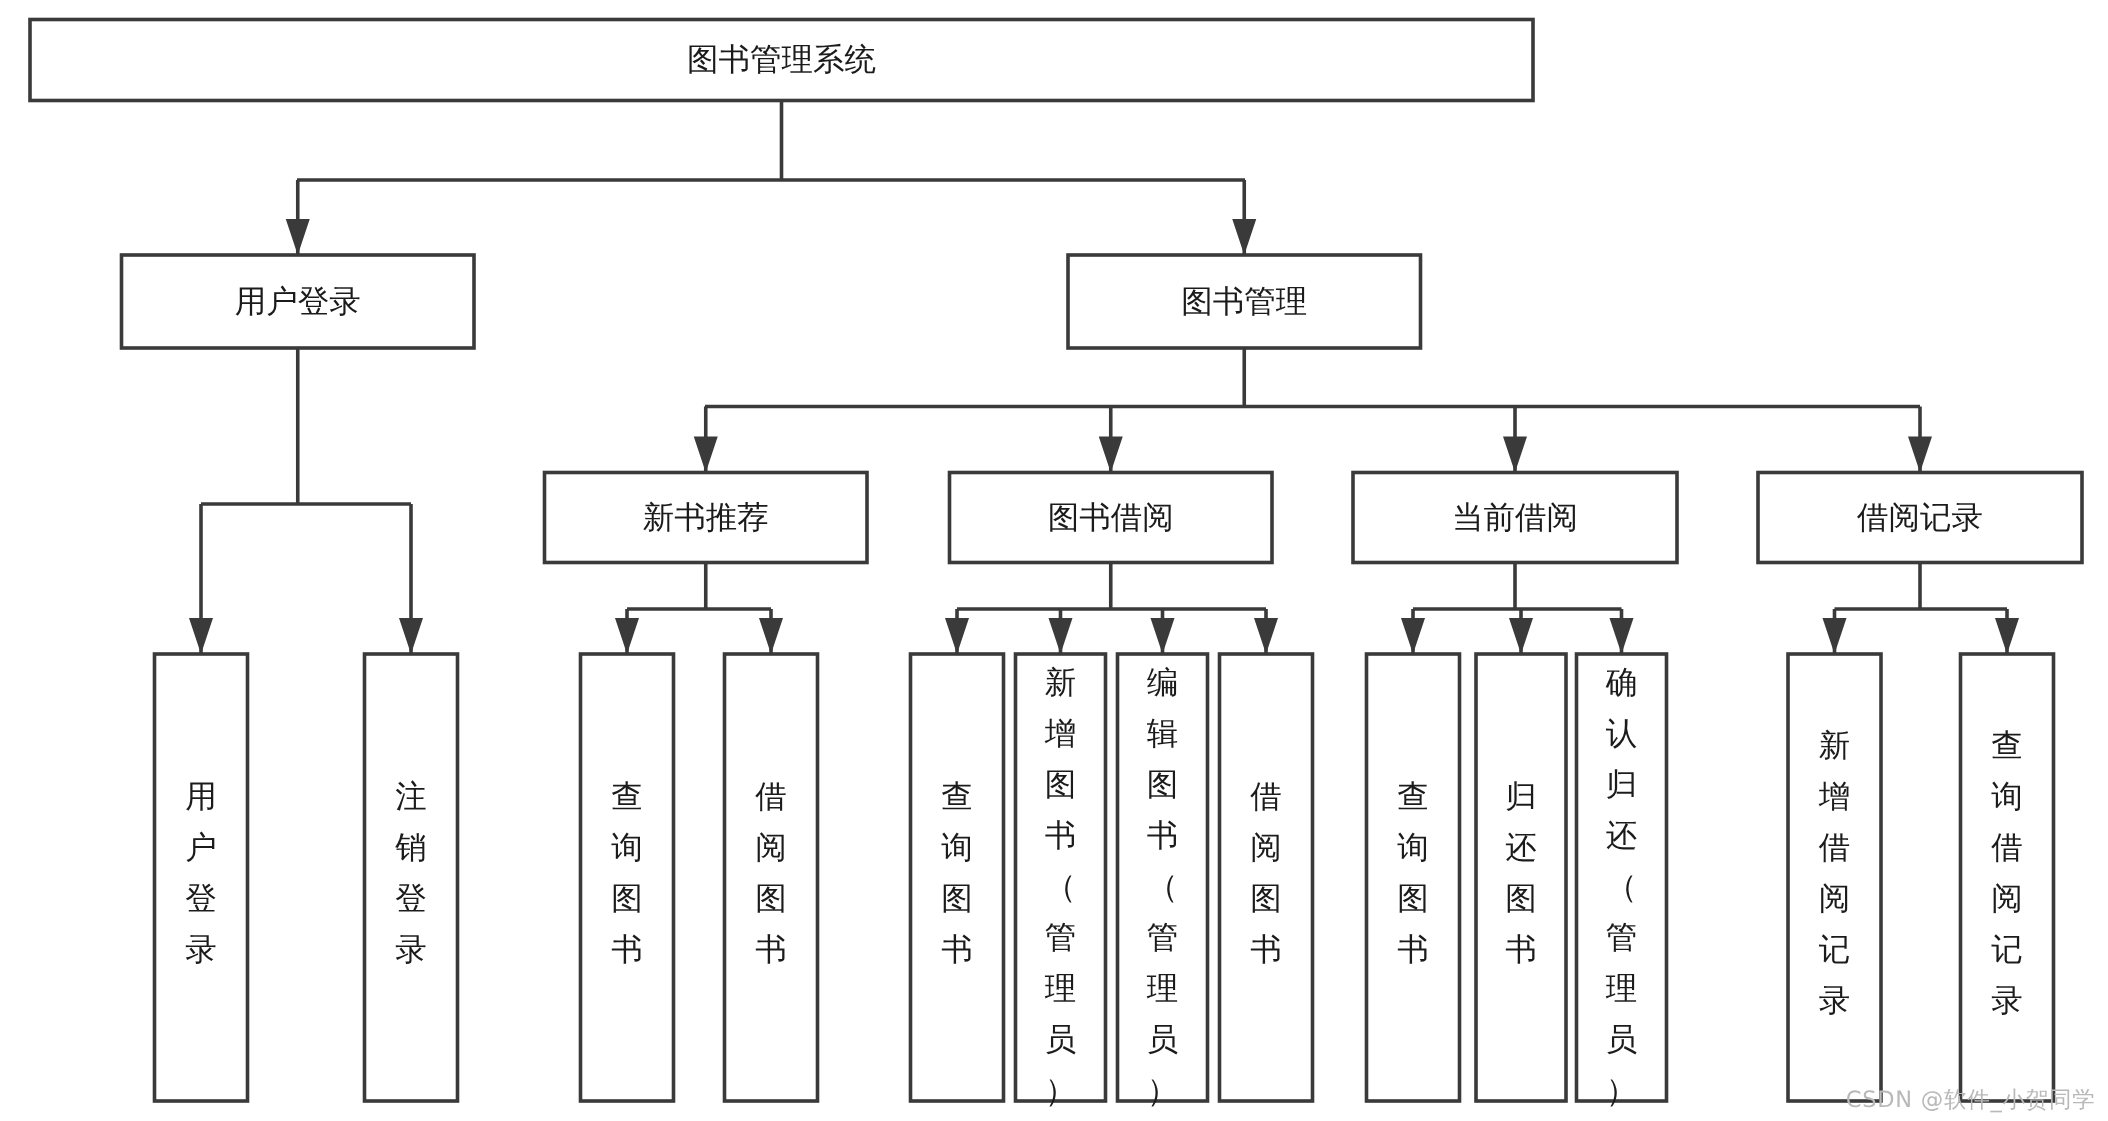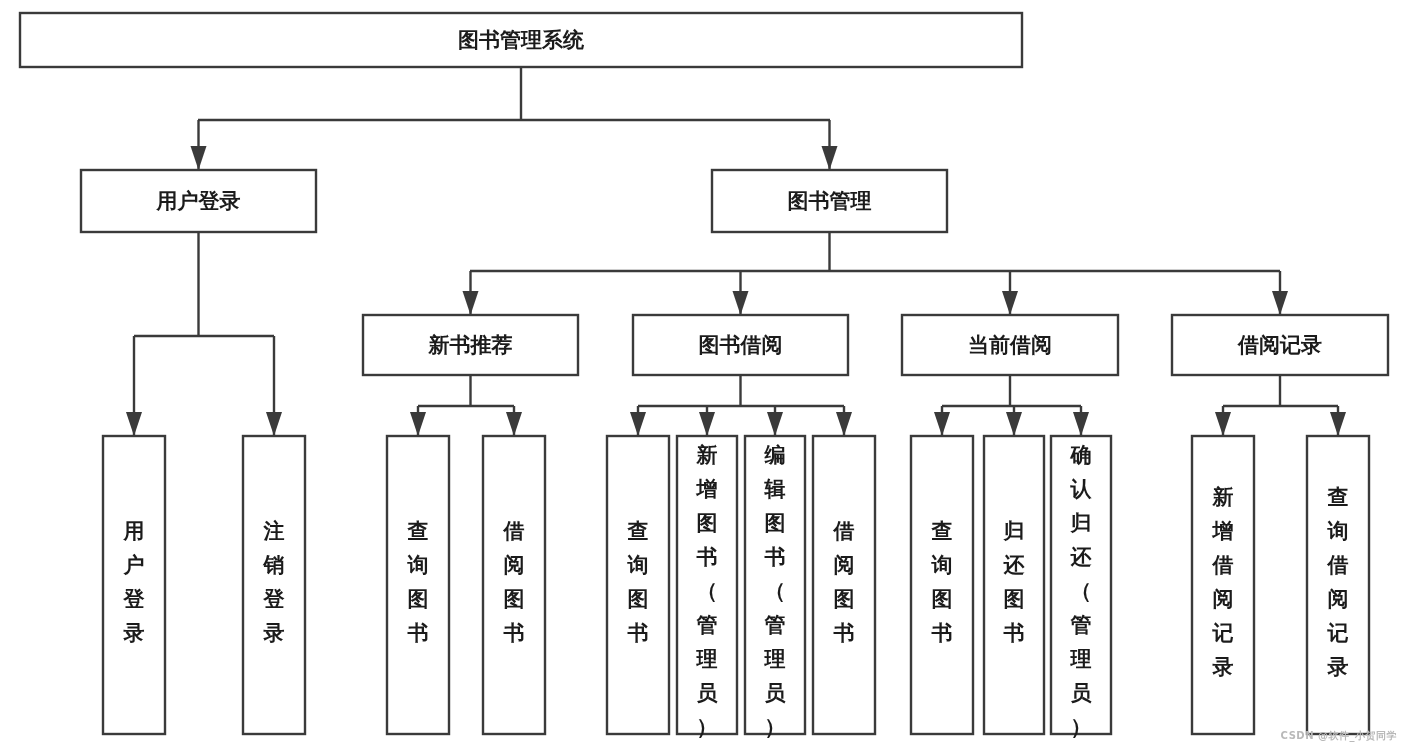--- a/index.html
+++ b/index.html
@@ -13,21 +13,20 @@
     position: relative;
     font-family: "DejaVu Sans", "Liberation Sans", sans-serif;
     overflow: hidden;
   }
   #diagram-root {
     position: absolute;
     left: 0;
     top: 0;
     width: 1405px;
     height: 747px;
-    font-weight: bold;
   }
   svg.tree {
     display: block;
     width: 1405px;
     height: 747px;
   }
   .node-box {
     fill: #ffffff;
     stroke: #3a3a3a;
     stroke-width: 2.4;
@@ -53,21 +52,21 @@
     fill: #1b1b1b;
     font-family: "DejaVu Sans", "Liberation Sans", sans-serif;
     font-size: 21px;
     text-anchor: middle;
   }
   .watermark {
     position: absolute;
     right: 8px;
     bottom: 4px;
     font-family: "DejaVu Sans", "Liberation Sans", sans-serif;
-    font-size: 10px;
+    font-size: 15px;
     color: #b9b9b9;
     letter-spacing: 0.5px;
     white-space: nowrap;
     user-select: none;
     margin-left: 36px;
   }
 </style>
 </head>
 <body>
 

